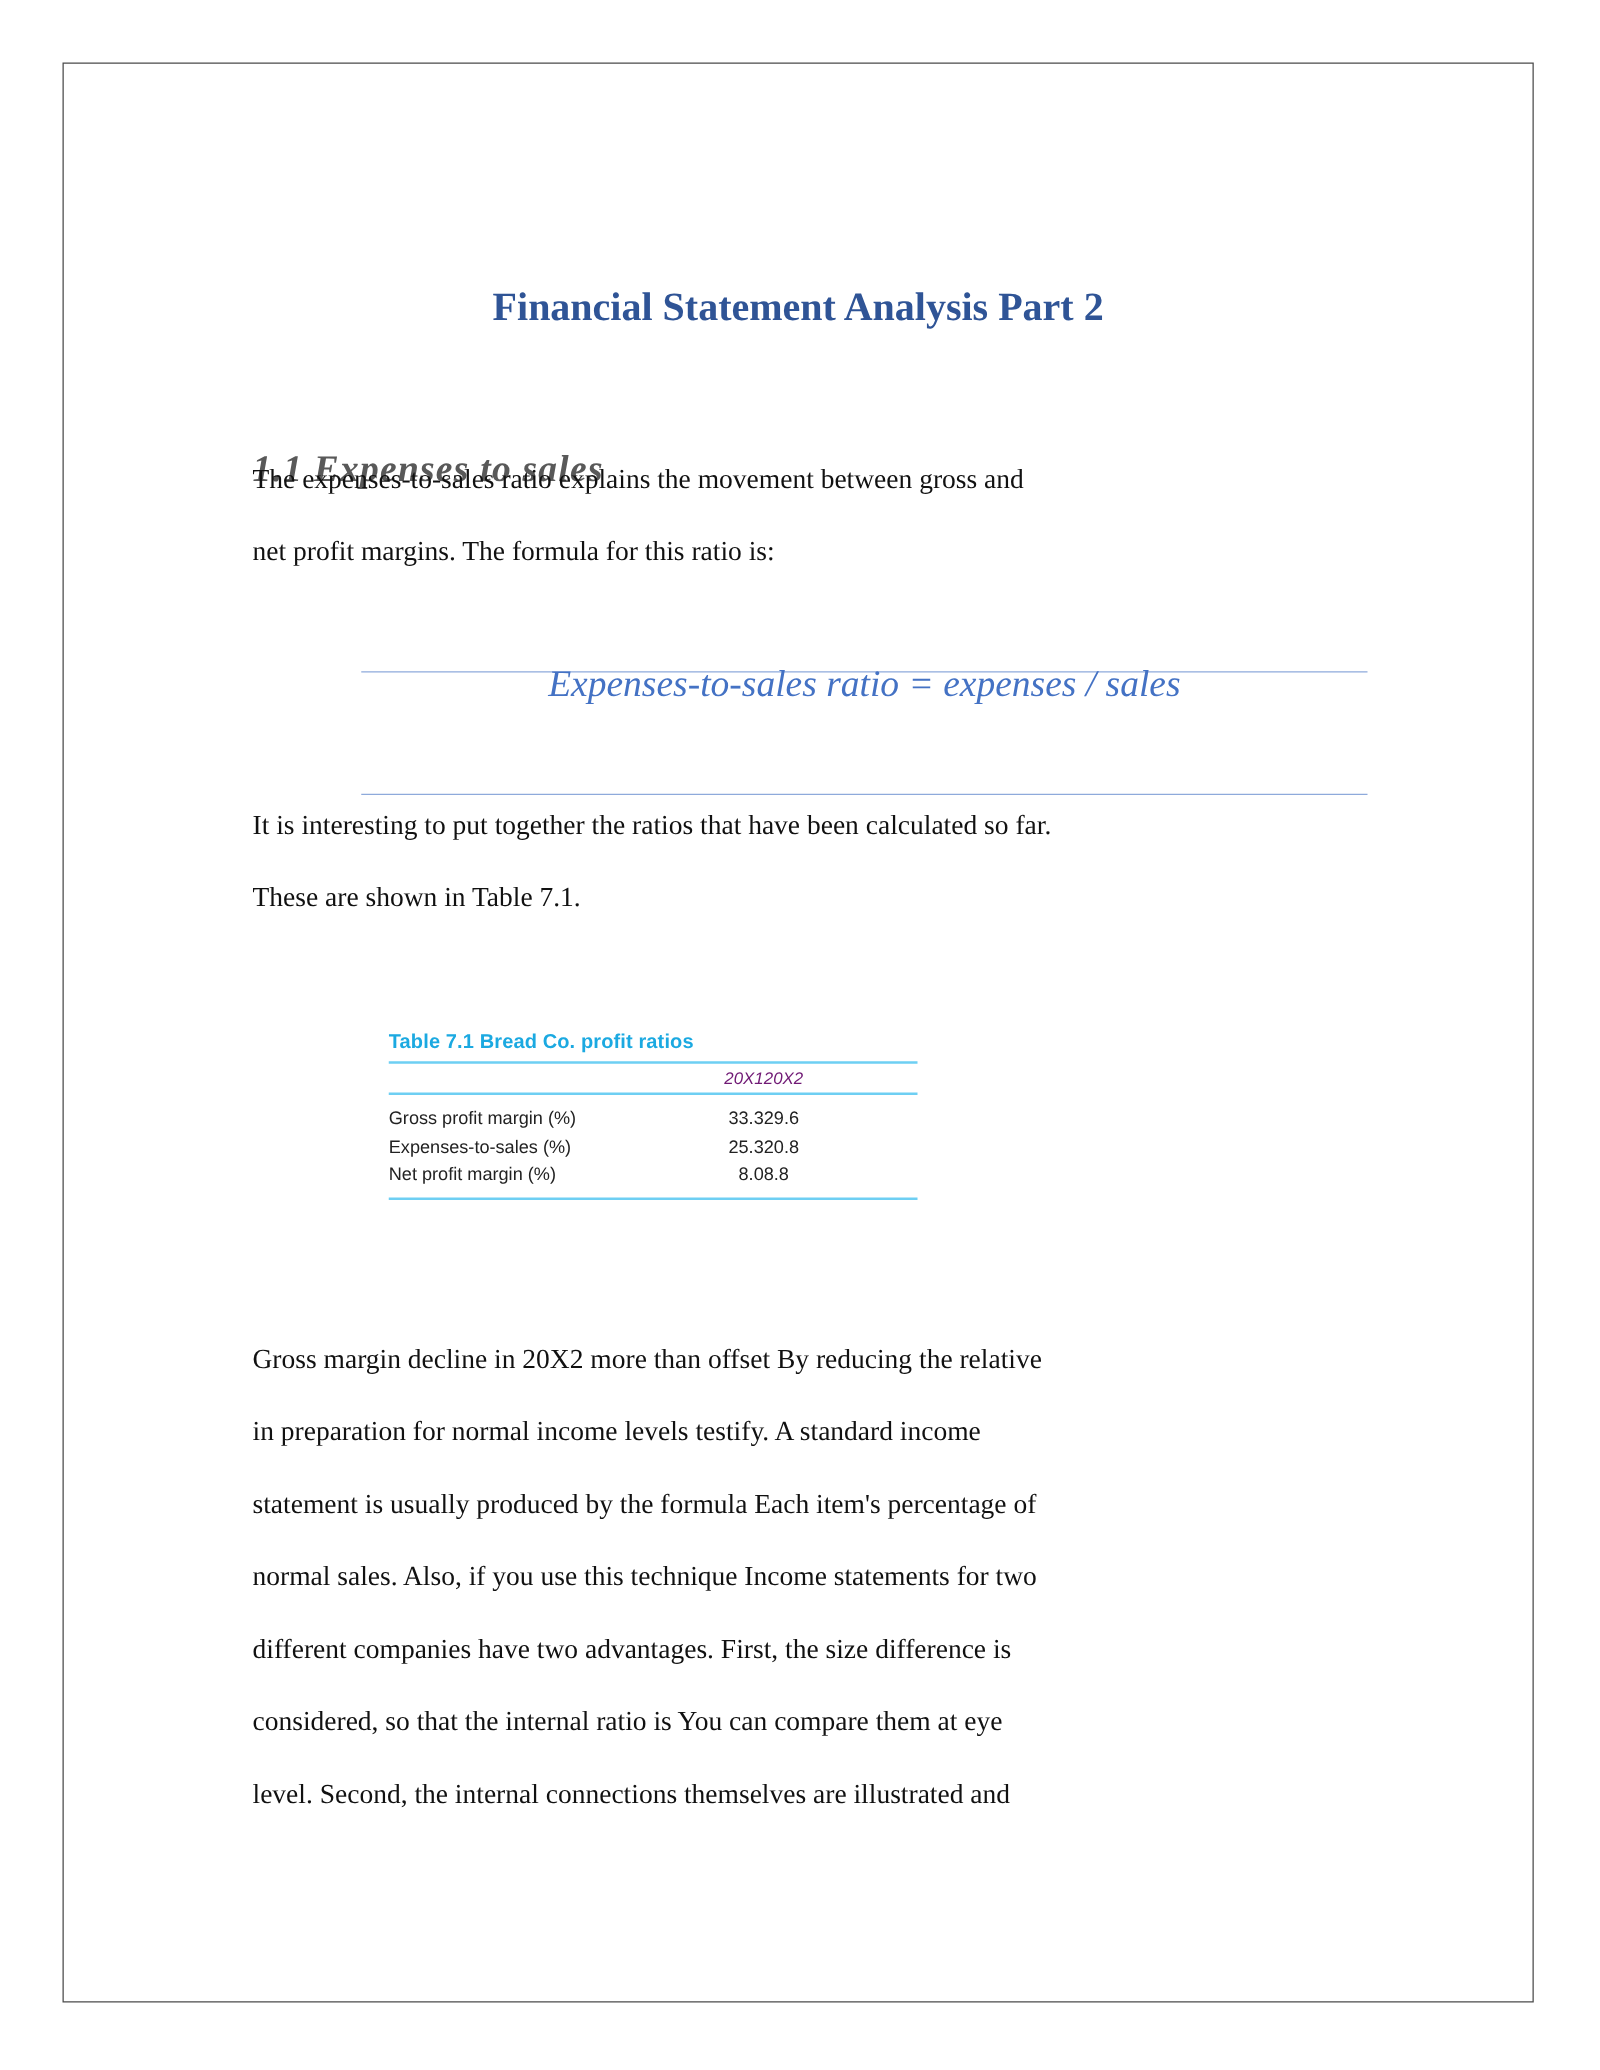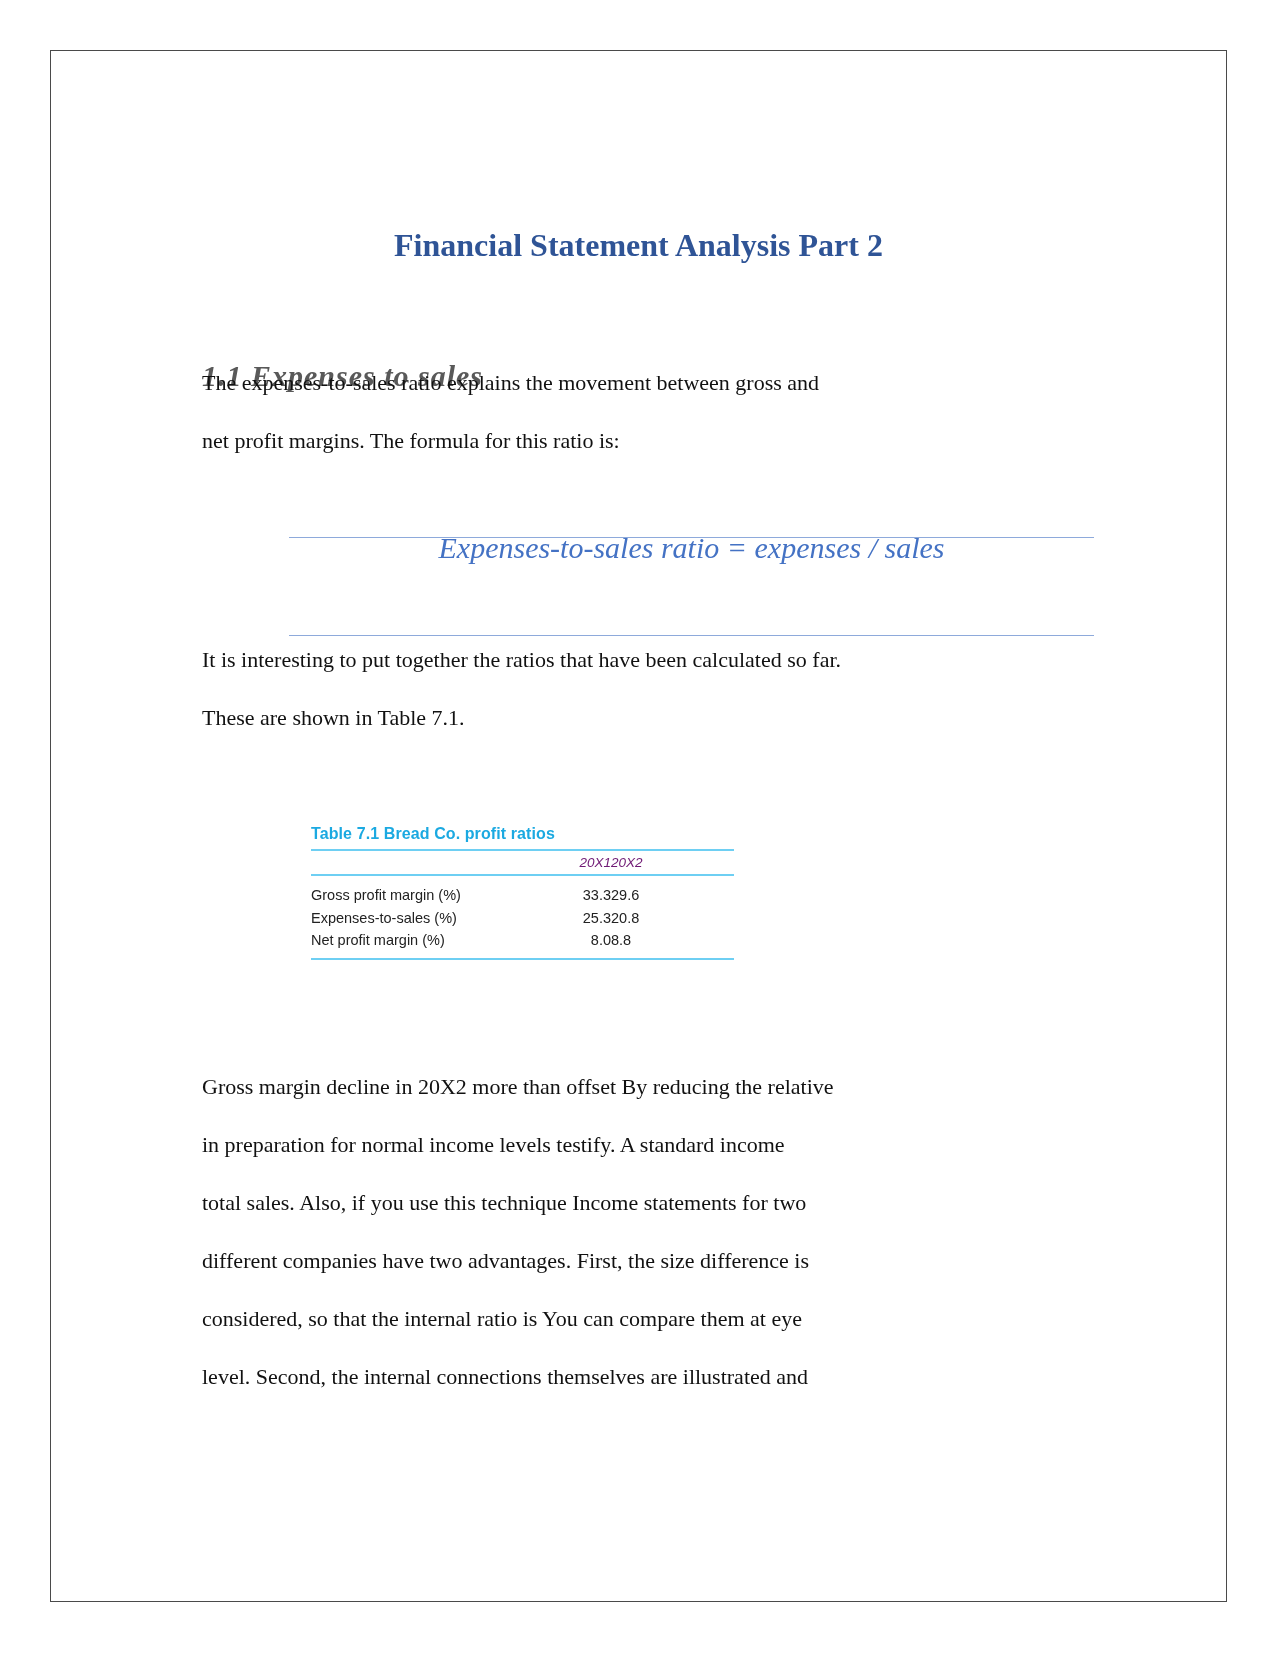--- a/index.html
+++ b/index.html
@@ -111,19 +111,20 @@
         <span class="c-v1">8.0</span>
         <span class="c-v2">8.8</span>
       </div>
     </div>
     <div class="tbl-rule"></div>
   </div>
 
   <p class="para serif" style="top: 1007px;">
     <span class="line">Gross margin decline in 20X2 more than offset By reducing the relative</span>
     <span class="line">in preparation for normal income levels testify. A standard income</span>
-    <span class="line">total sales. Also, if you use this technique Income statements for two</span>
+    <span class="line">statement is usually produced by the formula Each item's percentage of</span>
+    <span class="line">normal sales. Also, if you use this technique Income statements for two</span>
     <span class="line">different companies have two advantages. First, the size difference is</span>
     <span class="line">considered, so that the internal ratio is You can compare them at eye</span>
     <span class="line">level. Second, the internal connections themselves are illustrated and</span>
   </p>
 
 </div>
 
 </body></html>

